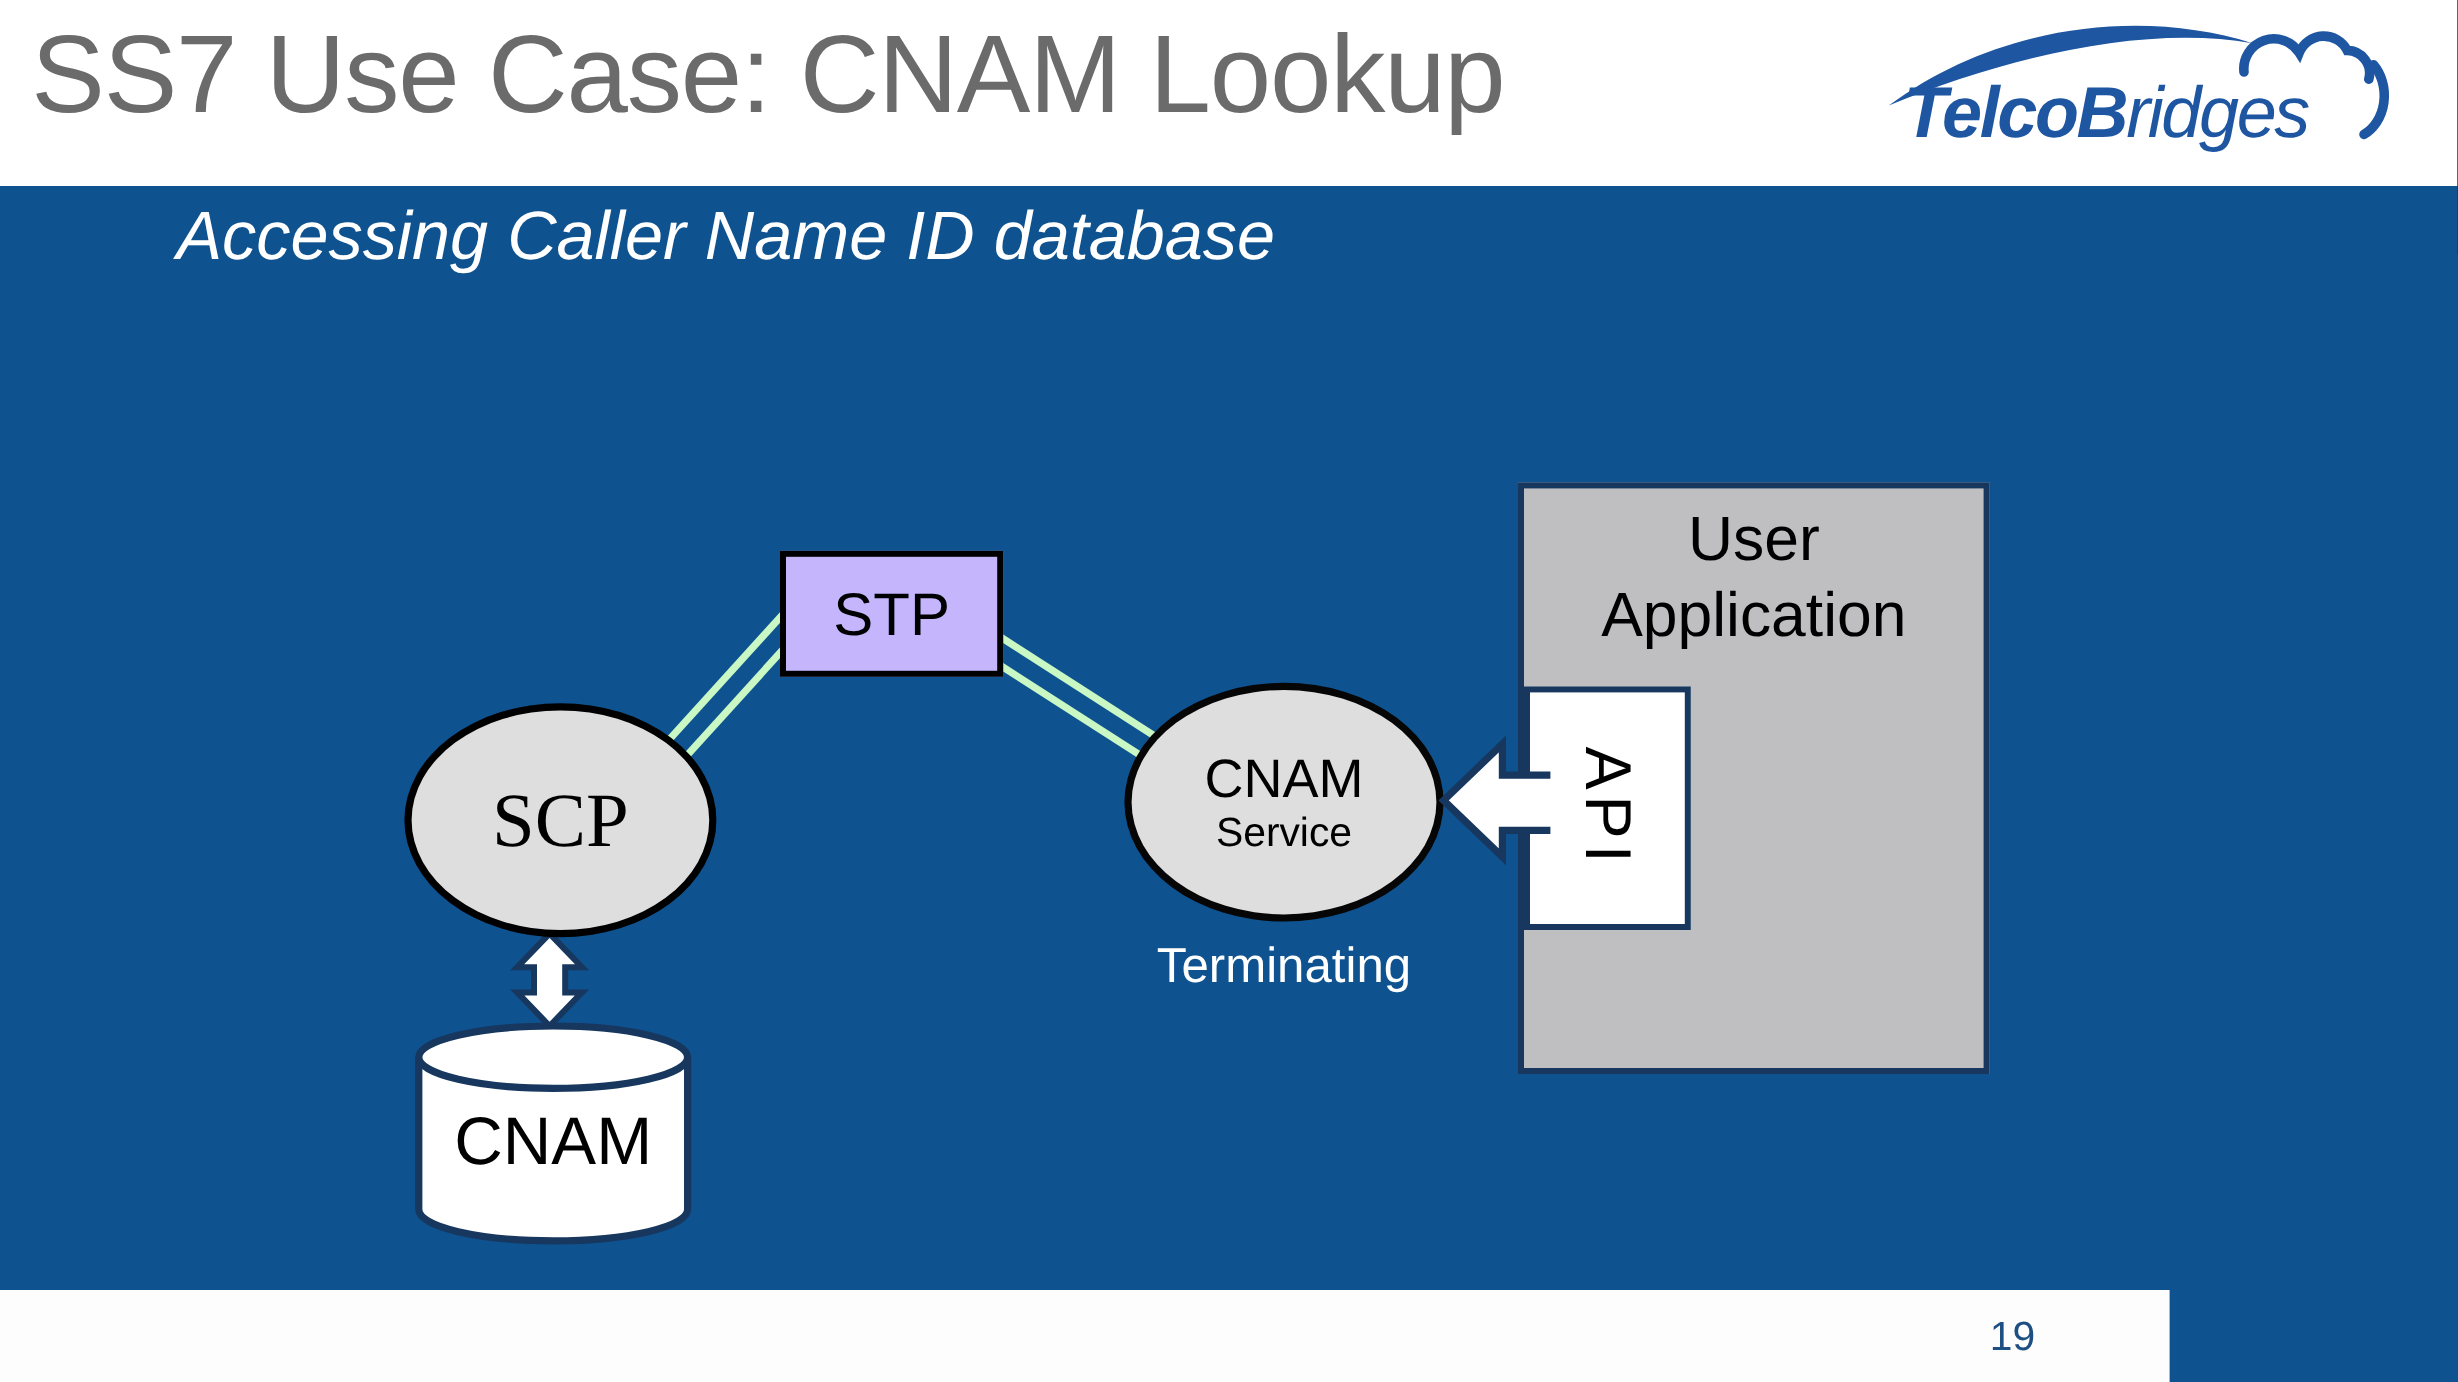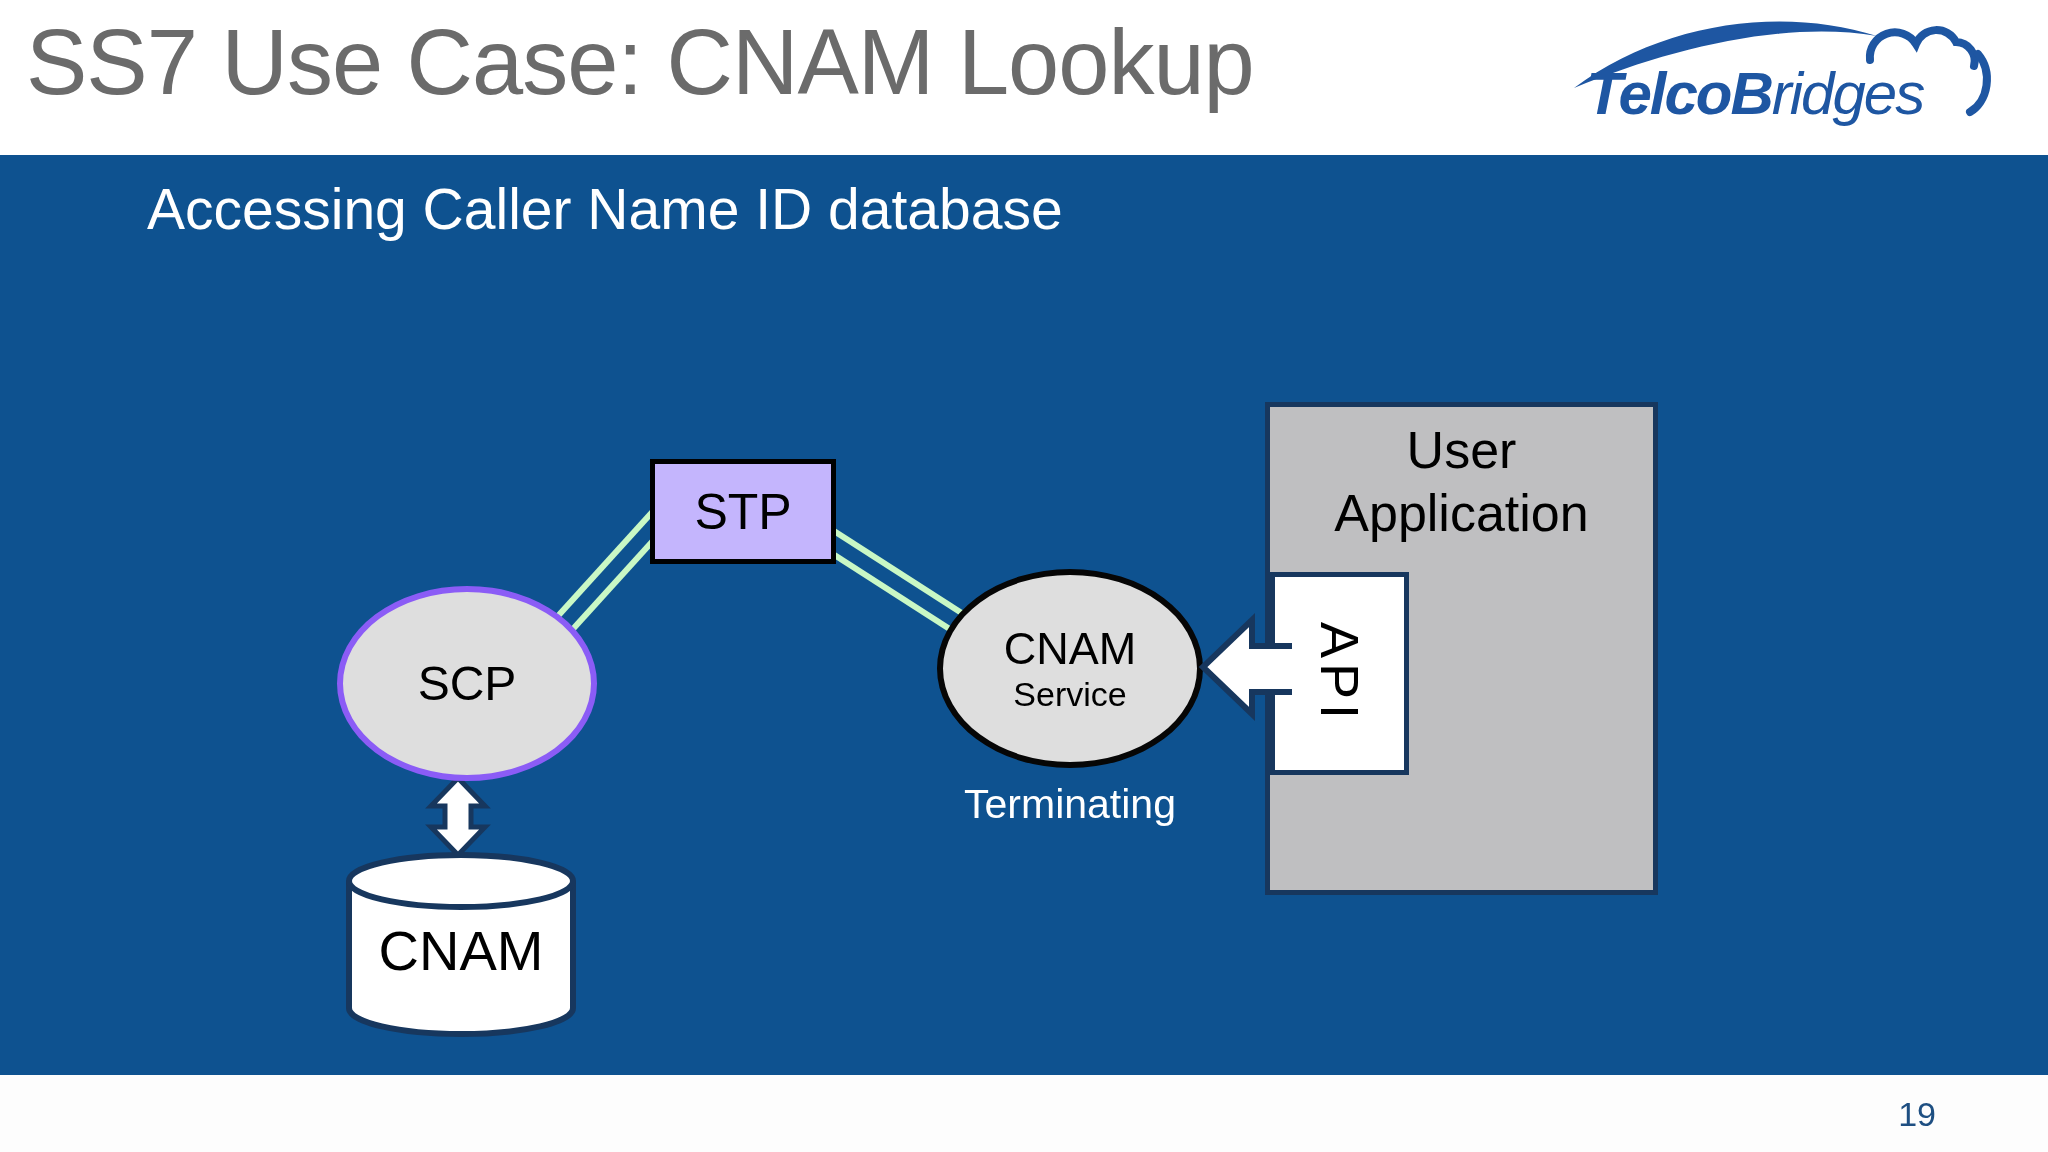--- a/index.html
+++ b/index.html
@@ -15,47 +15,47 @@
     white-space:nowrap; letter-spacing:-1px;
   }
   .logo { position:absolute; top:4px; right:48px; width:430px; height:126px; }
   .logo svg { position:absolute; inset:0; }
   .logo-text {
     position:absolute; left:16px; bottom:2px; font-size:60px; font-style:italic;
     color:#1e56a2; white-space:nowrap; letter-spacing:-2px;
   }
   .logo-text .bold { font-weight:bold; }
   
-  .subtitle { position:absolute; left:147px; top:176px; font-size:57px; color:#ffffff; z-index:2; white-space:nowrap; }
+  .subtitle { position:absolute; left:147px; top:164px; font-size:57px; color:#ffffff; z-index:2; white-space:nowrap;font-style:italic; }
   svg.under { position:absolute; top:0; left:0; width:2048px; height:1152px; z-index:1; pointer-events:none; }
   svg.over  { position:absolute; top:0; left:0; width:2048px; height:1152px; z-index:3; pointer-events:none; }
   .node { position:absolute; z-index:2; display:flex; align-items:center; justify-content:center;
           text-align:center; box-sizing:border-box; color:#000; }
   .stp  { left:650px; top:459px; width:186px; height:105px; background:#c4b5fd;
           border:5px solid #000000; font-size:50px; }
   .scp  { left:337px; top:586px; width:260px; height:195px; background:#dedede;
-          border:6px solid #8b5cf6; border-radius:50%; font-size:48px; }
+          border:6px solid #000000; border-radius:50%; font-size:64px;font-family:Liberation Serif, serif; }
   .gw   { left:937px; top:569px; width:266px; height:199px; background:#dedede;
           border:6px solid #060606; border-radius:50%; flex-direction:column; line-height:1.15; }
   .gw .l1 { font-size:45px; }
   .gw .l2 { font-size:34px; }
   .userapp { left:1265px; top:402px; width:393px; height:493px; background:#bfbfc1;
              border:5px solid #17375e; align-items:flex-start; }
   .userapp-label { width:100%; margin-top:12px; font-size:52px; line-height:1.22; }
   .userapp-label span { display:block; }
   .api  { left:1270px; top:572px; width:139px; height:203px; background:#ffffff;
           border:5px solid #17375e; }
   .api .api-text { writing-mode:vertical-rl; font-size:54px; letter-spacing:5px; }
   .terminating { position:absolute; left:820px; top:780px; width:500px; z-index:2;
                  text-align:center; color:#ffffff; font-size:41px; line-height:1.2; }
   .terminating span { display:block; }
   .cyl-label { position:absolute; left:341px; top:918px; width:240px; z-index:2;
                text-align:center; font-size:56px; color:#000; }
   
-  .footer { position:absolute; left:0; top:1075px; width:2048px; height:77px; background:#fdfdfd; z-index:4; }
+  .footer { position:absolute; left:0; top:1075px; width:1808px; height:77px; background:#fdfdfd; z-index:4; }
   .page-number { position:absolute; right:112px; top:20px; font-size:34px; color:#1e4f82; }
 </style>
 </head>
 <body>
 
 <div class="slide">
 
   <div class="header">
     <div class="title">SS7 Use Case: CNAM Lookup</div>
     <div class="logo">

